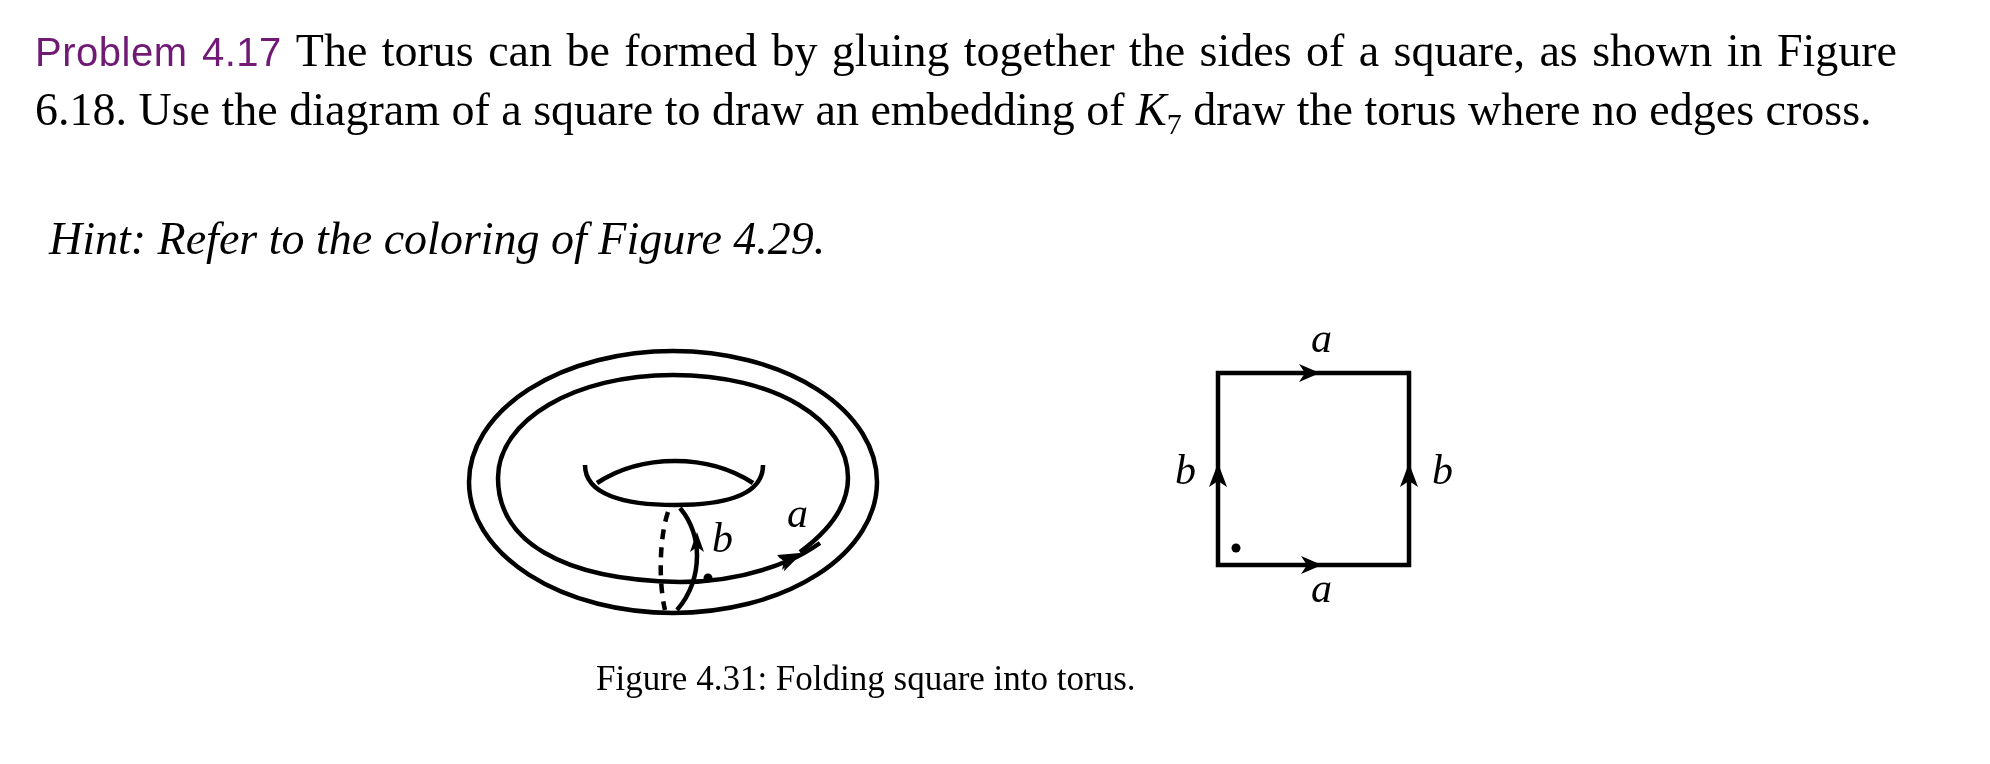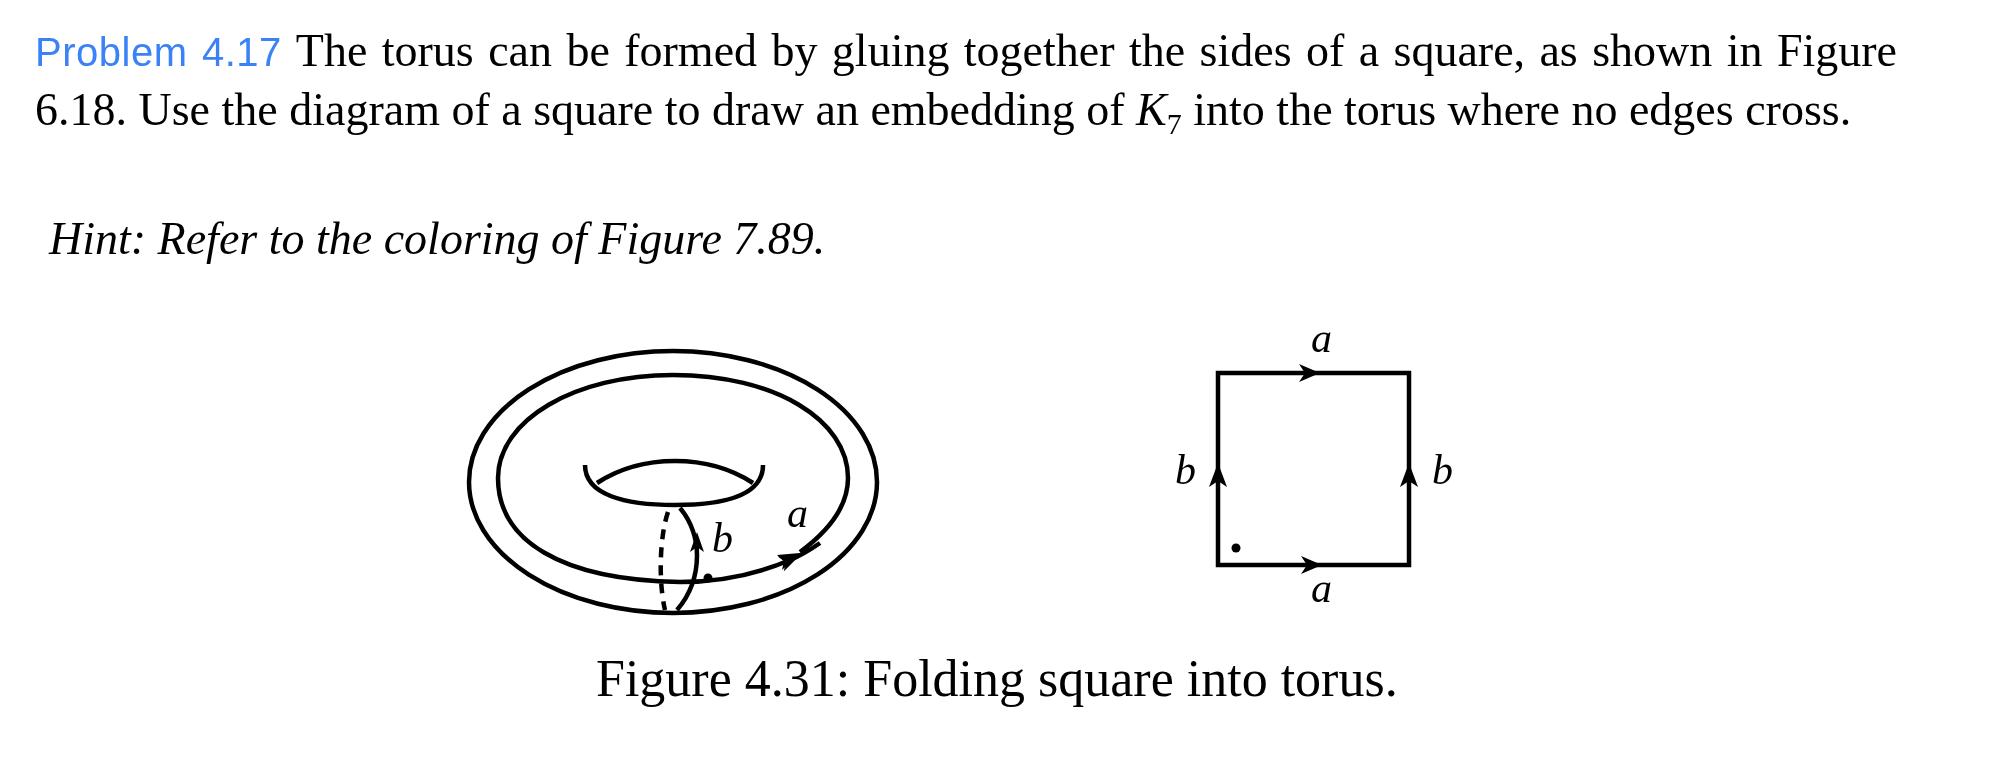--- a/index.html
+++ b/index.html
@@ -22,21 +22,21 @@
       width: 1862px;
       font-size: 46px;
       line-height: 58px;
       text-align: justify;
       text-align-last: left;
     }
     .problem-label {
       font-family: "Liberation Sans", "DejaVu Sans", sans-serif;
       font-size: 40px;
       letter-spacing: 0.5px;
-      color: #3b82f6;
+      color: #701a75;
       margin-right: 14px;
     }
     .math-var {
       font-style: italic;
     }
     .math-sub {
       font-size: 30px;
       vertical-align: -9px;
       line-height: 0;
     }
@@ -59,33 +59,33 @@
     .fig-label {
       font-family: "Liberation Serif", "DejaVu Serif", serif;
       font-style: italic;
       font-size: 42px;
       fill: #000;
     }
     .caption {
       position: absolute;
       left: 596px;
       top: 653px;
-      font-size: 52px;
+      font-size: 35px;
       line-height: 52px;
       white-space: nowrap;
     }
   </style>
 </head>
 <body>
 
 <div class="problem">
-  <span class="problem-label">Problem 4.17</span><span>The torus can be formed by gluing together the sides of a square, as shown in Figure 6.18.  Use the diagram of a square to draw an embedding of </span><span class="math-var">K</span><span class="math-sub">7</span><span> into the torus where no edges cross.</span>
+  <span class="problem-label">Problem 4.17</span><span>The torus can be formed by gluing together the sides of a square, as shown in Figure 6.18.  Use the diagram of a square to draw an embedding of </span><span class="math-var">K</span><span class="math-sub">7</span><span> draw the torus where no edges cross.</span>
 </div>
 
-<div class="hint">Hint: Refer to the coloring of Figure 7.89.</div>
+<div class="hint">Hint: Refer to the coloring of Figure 4.29.</div>
 
 <svg class="figure" width="1990" height="764" viewBox="0 0 1990 764" xmlns="http://www.w3.org/2000/svg">
   <defs>
     <marker id="arrowhead" viewBox="0 0 20 16" refX="10" refY="8" markerWidth="20" markerHeight="16" markerUnits="userSpaceOnUse" orient="auto">
       <path d="M0,0 L20,8 L0,16 L5,8 Z" fill="#000"></path>
     </marker>
   </defs>
 
   <g fill="none" stroke="#000" stroke-width="4.5">
     <ellipse cx="673" cy="482" rx="204" ry="131"></ellipse>

